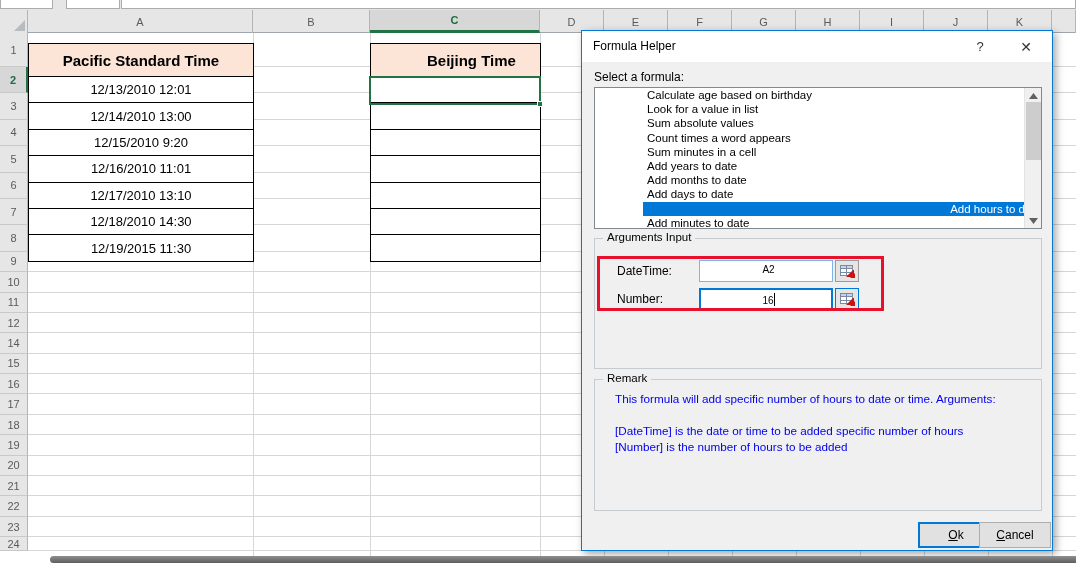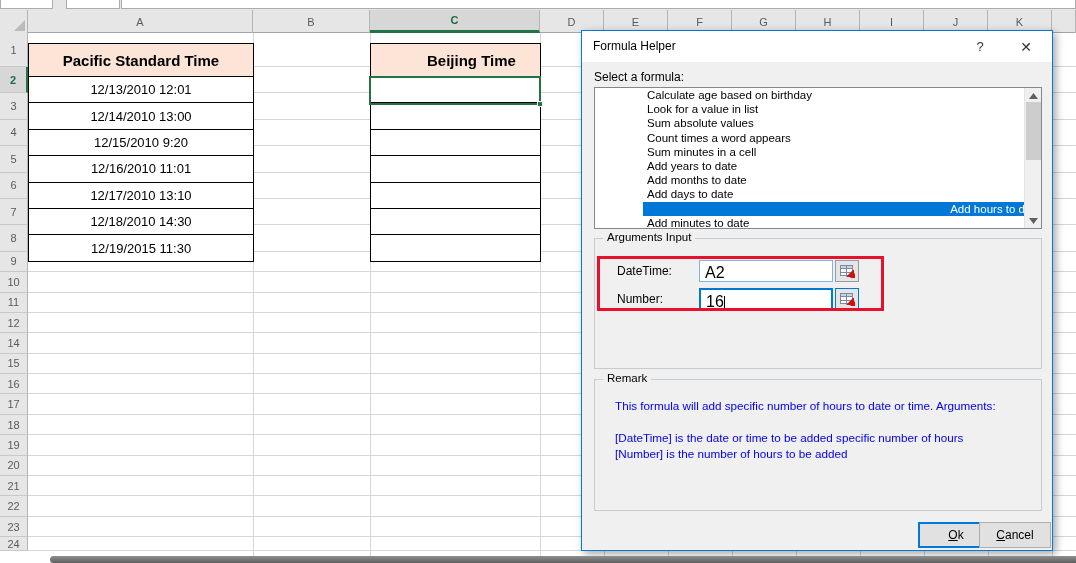--- a/index.html
+++ b/index.html
@@ -65,31 +65,31 @@
 
   .groupbox { position:absolute; left:12px; width:448px; border:1px solid #C6CBCF; }
   .group-label { position:absolute; top:-8px; left:8px; background:#F0F0F0; padding:0 4px; font-size:11.5px; }
   #args-group { top:207px; height:131px; }
   #remark-group { top:348px; height:132px; }
 
   .arg-row { position:absolute; left:0; width:100%; height:22px; }
   .arg-label { position:absolute; left:22px; top:4px; font-size:12px; }
   .arg-inputwrap { position:absolute; left:104px; top:0; height:22px; display:flex; }
   .arg-input { width:134px; height:22px; background:#fff; border:1px solid #7EB4EA;
-           font-size:16px; padding:3px 0 0 5px; position:relative; }
+           font-size:10px; padding:3px 0 0 5px; position:relative;text-align:center; }
   .arg-input.focused { border:2px solid var(--selection-blue); }
   .caret { display:inline-block; width:1px; height:13px; background:#000; vertical-align:-2px; }
   .range-btn { width:24px; height:22px; margin-left:2px; background:#E5E5E5; border:1px solid #9A9A9A;
            display:flex; align-items:center; justify-content:center; }
   .range-btn.focused { border:1px solid var(--selection-blue); }
 
   #red-annotation { position:absolute; left:15px; top:225px; width:287px; height:55px;
            border:3px solid var(--annotation-red); z-index:5; pointer-events:none; }
 
-  #remark-lines { position:absolute; left:20px; top:18px; right:8px; color:var(--remark-blue); font-size:11.7px; }
+  #remark-lines { position:absolute; left:20px; top:11px; right:8px; color:var(--remark-blue); font-size:11.7px; }
   .remark-line { min-height:16px; line-height:16px; white-space:nowrap; }
 
   .dlg-btn { position:absolute; top:491px; height:26px; background:#E1E1E1; border:1px solid #ADADAD;
            display:flex; align-items:center; justify-content:center; font-size:12px; color:#000; }
   #ok-btn { left:314px; width:76px; border:2px solid var(--selection-blue);margin-left:22px; }
   #cancel-btn { left:397px; width:72px; }
 
   
   #bottom-bar { position:absolute; left:50px; top:556px; width:1026px; height:7px; z-index:20;
            background:linear-gradient(#8F8F8F,#5E5E5E); border-radius:4px 0 0 4px; }

